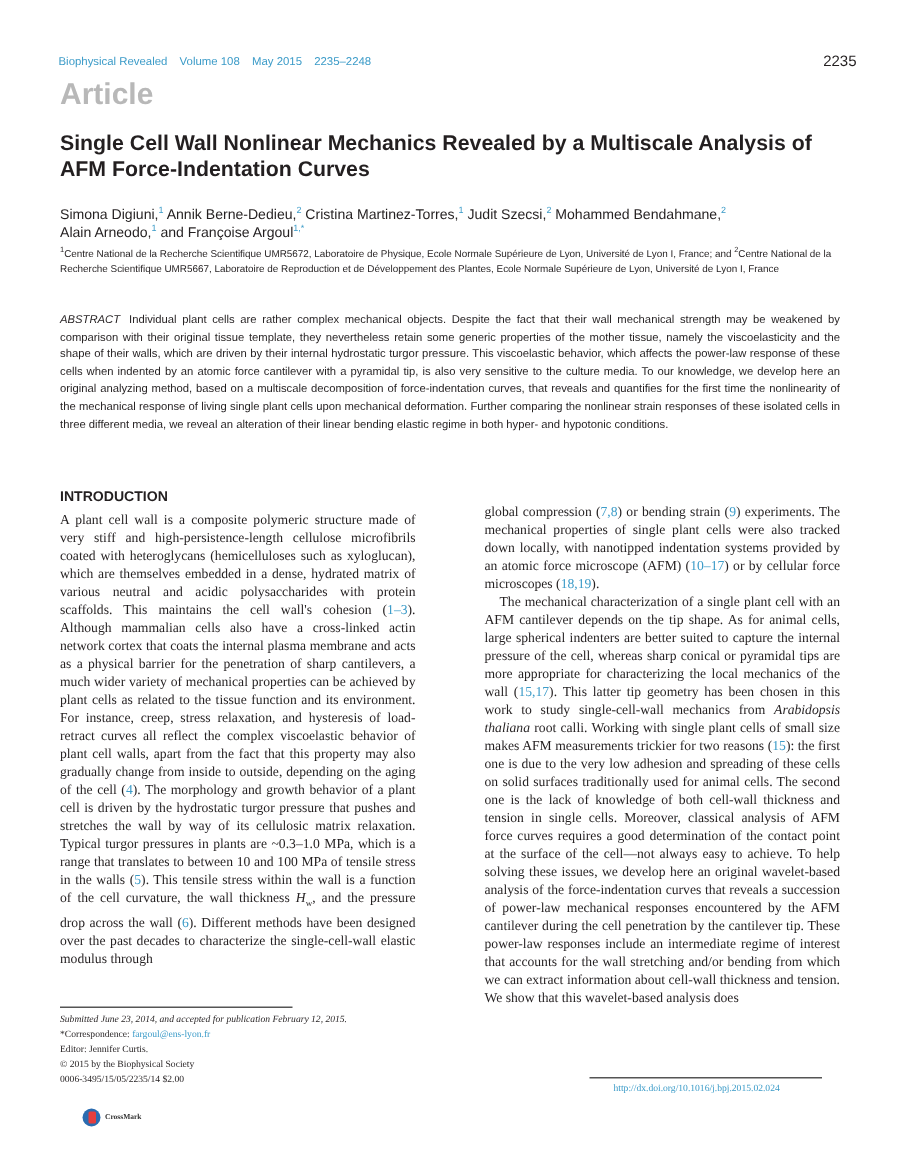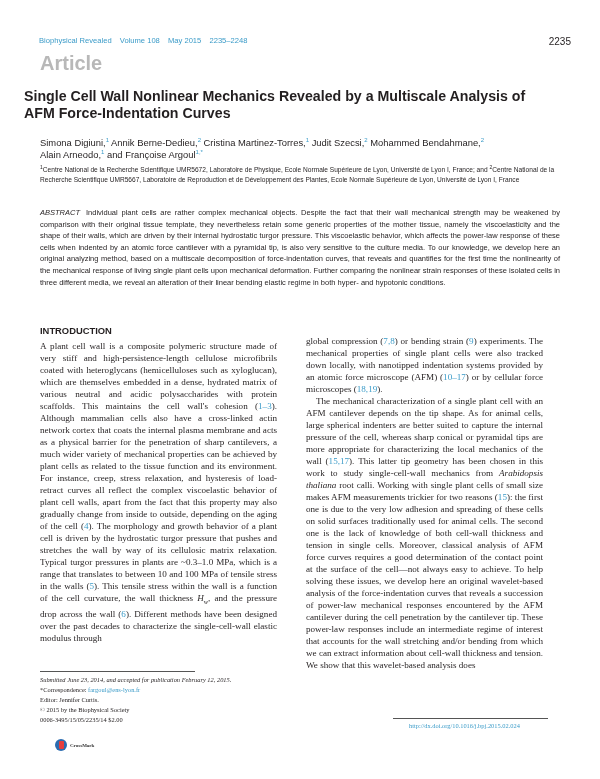--- a/index.html
+++ b/index.html
@@ -1,32 +1,32 @@
 <!DOCTYPE html>
 <html><head>
 <meta charset="utf-8">
 <style>
   html, body { margin: 0; padding: 0; background: #ffffff; }
   body { width: 600px; height: 779px; position: relative; overflow: hidden; font-family: "Liberation Serif", serif; color: #231f20; }
   .running-head { position: absolute; left: 39px; top: 36px; font-family: "Liberation Sans", sans-serif; font-size: 7.6px; color: #3b9bc8; letter-spacing: 0; }
   .running-head span { margin-right: 6px; }
   .page-number { position: absolute; right: 29px; top: 36px; font-family: "Liberation Sans", sans-serif; font-size: 10px; color: #231f20; }
   .article-label { position: absolute; left: 40px; top: 52px; font-family: "Liberation Sans", sans-serif; font-weight: bold; font-size: 20px; color: #b8b8b8; }
-  .title { position: absolute; left: 24px; top: 88px; width: 520px; font-family: "Liberation Sans", sans-serif; font-weight: bold; font-size: 14.2px; line-height: 17px; color: #231f20; margin: 0; }
+  .title { position: absolute; left: 40px; top: 88px; width: 520px; font-family: "Liberation Sans", sans-serif; font-weight: bold; font-size: 14.2px; line-height: 17px; color: #231f20; margin: 0; }
   .authors { position: absolute; left: 40px; top: 137px; width: 525px; font-family: "Liberation Sans", sans-serif; font-size: 9.4px; line-height: 12px; color: #231f20; }
   .authors sup { color: #3b9bc8; font-size: 6px; vertical-align: super; line-height: 0; }
   .affils { position: absolute; left: 40px; top: 165px; width: 525px; font-family: "Liberation Sans", sans-serif; font-size: 6.6px; line-height: 10px; color: #231f20; }
   .affils sup { font-size: 5px; vertical-align: super; line-height: 0; }
   .abstract { position: absolute; left: 40px; top: 207px; width: 520px; font-family: "Liberation Sans", sans-serif; font-size: 7.5px; line-height: 11.6px; color: #231f20; text-align: justify; margin: 0; }
   .abstract .abs-label { margin-right: 6px; font-style: italic; }
   .section-head { position: absolute; left: 40px; top: 325px; font-family: "Liberation Sans", sans-serif; font-weight: bold; font-size: 9.4px; color: #231f20; margin: 0; text-align: center; }
   .col { position: absolute; width: 237px; font-size: 9.1px; line-height: 12px; text-align: justify; }
   .col p { margin: 0; }
   .col-left { left: 40px; top: 340px; }
-  .col-right { left: 306px; top: 335px; }
+  .col-right { left: 323px; top: 335px; }
   .col-right p.indent { text-indent: 10px; }
   .ref { color: #3b9bc8; }
   .italic { font-style: italic; }
   .rule-left { position: absolute; left: 40px; top: 671px; width: 155px; height: 1px; background: #555; }
   .rule-right { position: absolute; left: 393px; top: 718px; width: 155px; height: 1px; background: #555; }
   .footnotes { position: absolute; left: 40px; top: 675px; width: 260px; font-size: 6.4px; line-height: 10px; color: #231f20; }
   .footnotes div { margin: 0; }
   .fn-italic { font-style: italic; }
   .link { color: #3b9bc8; }
   .doi { position: absolute; left: 409px; top: 722px; font-size: 6.4px; color: #3b9bc8; }

